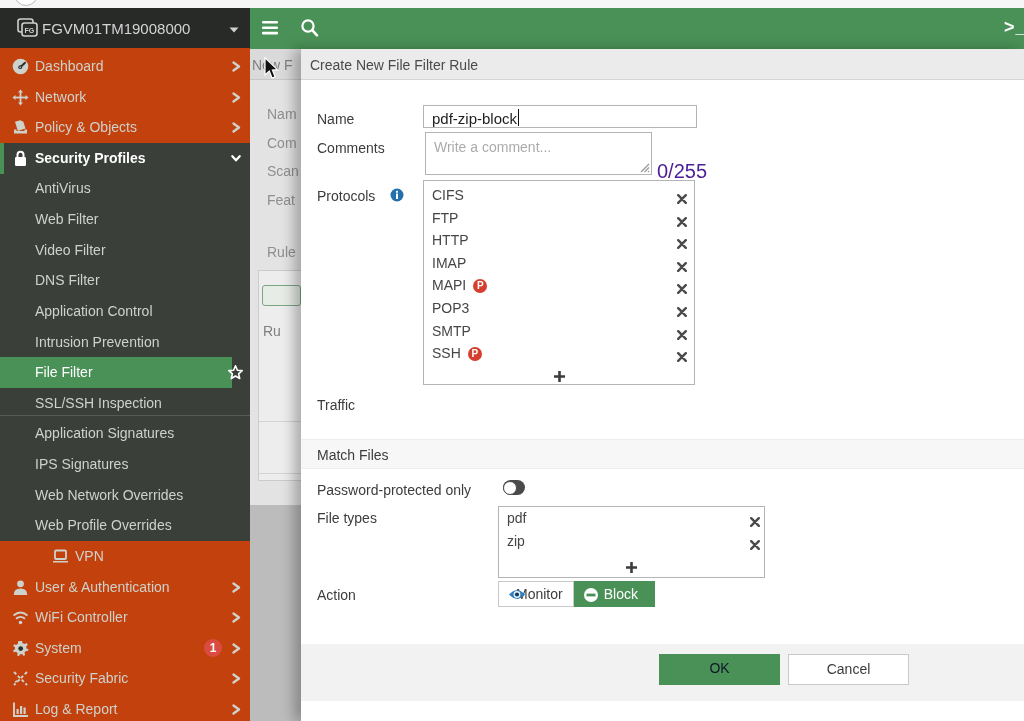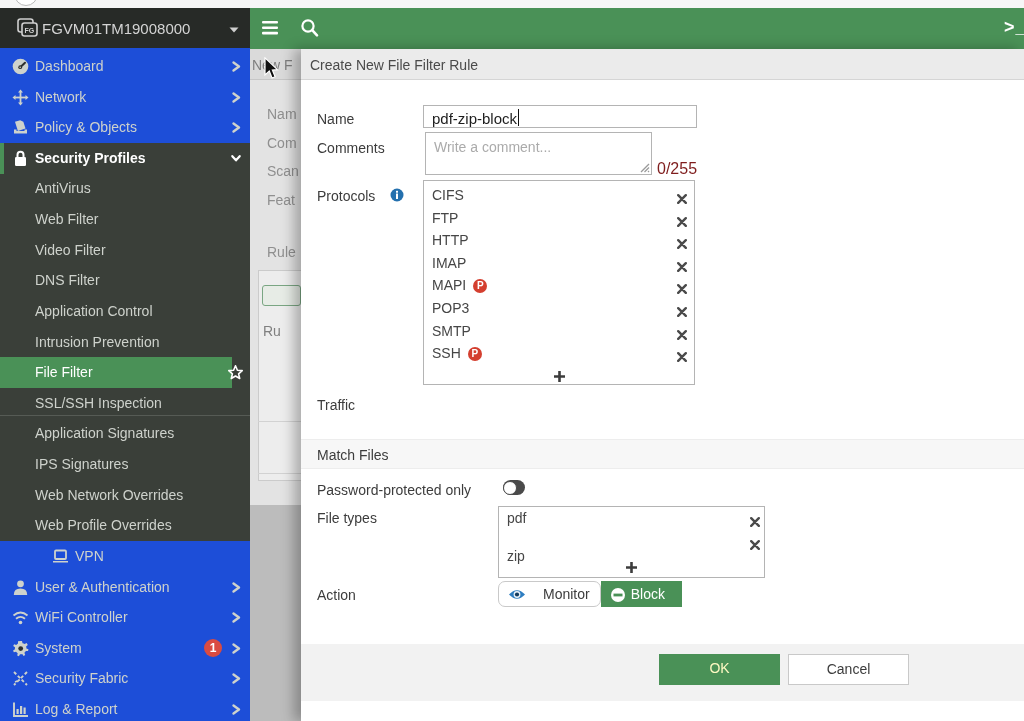--- a/index.html
+++ b/index.html
@@ -3,21 +3,21 @@
 <meta charset="utf-8">
 <style>
 * { margin:0; padding:0; box-sizing:border-box; -webkit-font-smoothing:antialiased; }
 html,body { width:1024px; height:721px; overflow:hidden; font-family:"Liberation Sans",sans-serif; background:#fff; }
 #stage { position:absolute; top:0; left:0; width:1024px; height:721px; }
 .abs { position:absolute; }
 
 #topwhite { left:0; top:0; width:1024px; height:8px; background:#f6f6f6; overflow:hidden;}
 #topwhite .arc { position:absolute; left:14px; top:-18px; width:24px; height:24px; border:1px solid #b9b9b9; border-radius:50%; background:#fff;}
 
-#sidebar { left:0; top:8px; width:250px; height:713px; background:#1d4ed8; color:#ced2cc; font-size:14px; overflow:hidden;}
+#sidebar { left:0; top:8px; width:250px; height:713px; background:#c2410c; color:#ced2cc; font-size:14px; overflow:hidden;}
 #devrow { position:absolute; left:0; top:0; width:250px; height:40px; background:#272a27; }
 #devrow .txt { position:absolute; left:42px; top:12px; font-size:15px; color:#d4d4d4;}
 .mrow { position:absolute; left:0; width:232px; height:31px; }
 .mrow .ic { position:absolute; left:12px; top:7px; width:17px; height:17px; }
 .mrow .lb { position:absolute; left:35px; top:7px; font-size:14px; }
 .mrow .chev { position:absolute; left:230px; top:9px; width:12px; height:13px; }
 .sel { background:#4a9157; }
 .sel .lb { color:#fff; }
 .badge { position:absolute; width:18px; height:18px; background:#da4b41; border-radius:50%; color:#fff; font-size:12px; text-align:center; line-height:18px; font-weight:bold;}
 
@@ -44,21 +44,21 @@
 .plus { position:absolute; left:0; width:100%; text-align:center; }
 .seg { position:absolute; height:25px; display:flex; font-size:14px; }
 .seg .s { position:relative; height:25px; line-height:23px; padding:0 10px; border:1px solid #c9c9c9; background:#fff; color:#3c3c3c; white-space:nowrap;}
 .seg .s + .s { border-left:none; }
 .seg .on { background:#4a9157; border-color:#4a9157; color:#fff; }
 #matchband { position:absolute; left:0; top:390px; width:723px; height:30px; background:#f7f7f7; border-top:1px solid #ededed; border-bottom:1px solid #ededed;}
 #toggle { position:absolute; left:202px; top:431px; width:22px; height:15px; background:#4a4a4a; border-radius:8px;}
 #toggle .knob { position:absolute; left:0px; top:0.5px; width:14px; height:14px; background:#fff; border:1px solid #4a4a4a; border-radius:50%;}
 #mfoot { position:absolute; left:0; top:595px; width:723px; height:57px; background:#f2f2f2; }
 .btn { position:absolute; top:10px; height:31px; width:121px; font-size:14px; text-align:center; line-height:29px; }
-#okbtn { left:358px; background:#4a9157; color:#fef9c3; }
+#okbtn { left:358px; background:#4a9157; color:#0f172a; }
 #cancelbtn { left:487px; background:#fff; color:#3c3c3c; border:1px solid #c9c9c9; }
 #cursor { left:262px; top:57px; width:18px; height:24px; z-index:50;}
 </style>
 </head>
 <body>
 <div id="stage">
   <div id="topwhite" class="abs">
       <div class="arc"></div>
     </div>
   <div id="topbar" class="abs">
@@ -272,21 +272,21 @@
 
     <div class="flabel" style="top:91px;">Comments</div>
     <div class="inbox" style="left:124px; top:83px; width:227px; height:43px;">
       <span style="position:absolute; left:8px; top:6px; font-size:14px; color:#ababab;">Write a comment...</span>
       <svg style="position:absolute; right:1px; bottom:1px;" width="10" height="10" viewBox="0 0 10 10">
         <line x1="1" y1="9" x2="9" y2="1" stroke="#9a9a9a" stroke-width="1.2"></line>
         <line x1="4.5" y1="9" x2="9" y2="4.5" stroke="#9a9a9a" stroke-width="1.2"></line>
         <line x1="8" y1="9" x2="9" y2="8" stroke="#9a9a9a" stroke-width="1.2"></line>
       </svg>
     </div>
-    <div style="position:absolute; left:356px; top:111px; font-size:16px; color:#7f1d1d;">0/255</div>
+    <div style="position:absolute; left:356px; top:111px; font-size:20px; color:#4c1d95;">0/255</div>
 
     <div class="flabel" style="top:139px;">Protocols</div>
     <svg style="position:absolute; left:89px; top:139px;" width="14" height="14" viewBox="0 0 14 14">
       <circle cx="7" cy="7" r="6.5" fill="#2470ae"></circle>
       <rect x="6" y="5.5" width="2" height="5.5" fill="#fff"></rect>
       <rect x="6" y="2.8" width="2" height="1.9" fill="#fff"></rect>
     </svg>
     <div class="inbox" id="protobox" style="left:122px; top:131px; width:272px; height:205px;">
         <div class="prow" style="top:6.0px;">CIFS</div>
         <div class="xmark" style="top:10.0px; right:7px;"><svg width="10" height="10" viewBox="0 0 10 10">
@@ -335,32 +335,32 @@
     <div id="toggle">
         <div class="knob"></div>
       </div>
 
     <div class="flabel" style="top:461px;">File types</div>
     <div class="inbox" id="ftbox" style="left:197px; top:457px; width:267px; height:72px;">
         <div class="prow" style="top:3px;">pdf</div>
         <div class="xmark" style="top:7px; right:4px;"><svg width="10" height="10" viewBox="0 0 10 10">
             <path d="M1.2 1.2 L8.8 8.8 M8.8 1.2 L1.2 8.8" stroke="#4a4a4a" stroke-width="2.4" stroke-linecap="round"></path>
           </svg></div>
-        <div class="prow" style="top:41px;">zip</div>
+        <div class="prow" style="top:26px;">zip</div>
         <div class="xmark" style="top:30.2px; right:4px;"><svg width="10" height="10" viewBox="0 0 10 10">
             <path d="M1.2 1.2 L8.8 8.8 M8.8 1.2 L1.2 8.8" stroke="#4a4a4a" stroke-width="2.4" stroke-linecap="round"></path>
           </svg></div>
         <div class="plus" style="top:53px;"><svg width="11" height="11" viewBox="0 0 11 11">
             <path d="M5.5 0.5 L5.5 10.5 M0.5 5.5 L10.5 5.5" stroke="#3c3c3c" stroke-width="2.6" stroke-linecap="round"></path>
           </svg></div>
       </div>
 
     <div class="flabel" style="top:538px;">Action</div>
     <div class="seg" style="left:197px; top:532px; height:26px;">
-      <div class="s" style="height:26px; line-height:24px; padding-left:44px;border-radius:7px;">
+      <div class="s" style="height:26px; line-height:24px; padding-left:17px;">
         <svg style="position:absolute; left:9px; top:5px;" width="18" height="15" viewBox="0 0 18 15">
           <path d="M1 7.5 Q9 -1 17 7.5 Q9 16 1 7.5 Z" fill="#2f7ec1"></path>
           <circle cx="9" cy="7.5" r="3.4" fill="#eaf2fa"></circle>
           <circle cx="9" cy="7.5" r="2.1" fill="#123c60"></circle>
         </svg>Monitor</div>
       <div class="s on" style="height:26px; line-height:24px; padding-left:30px; padding-right:16px;">
         <svg style="position:absolute; left:10px; top:6px;" width="14" height="14" viewBox="0 0 14 14">
           <circle cx="7" cy="7" r="7" fill="#fff"></circle>
           <rect x="2.5" y="5.6" width="9" height="2.8" fill="#4a9157"></rect>
         </svg>Block</div>

